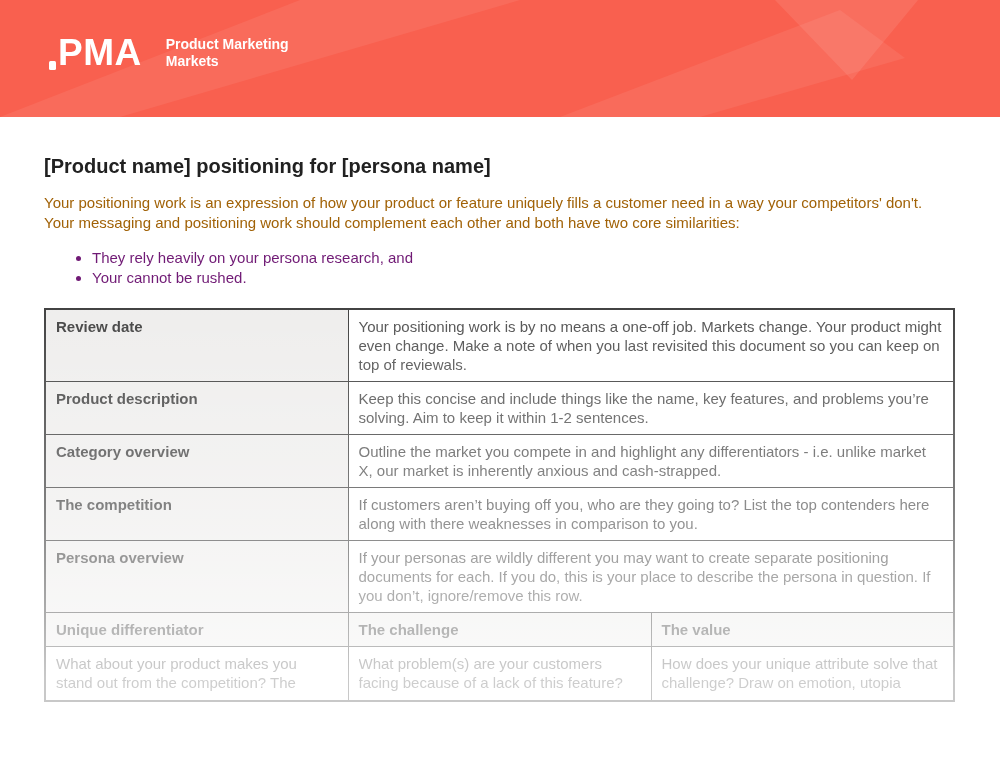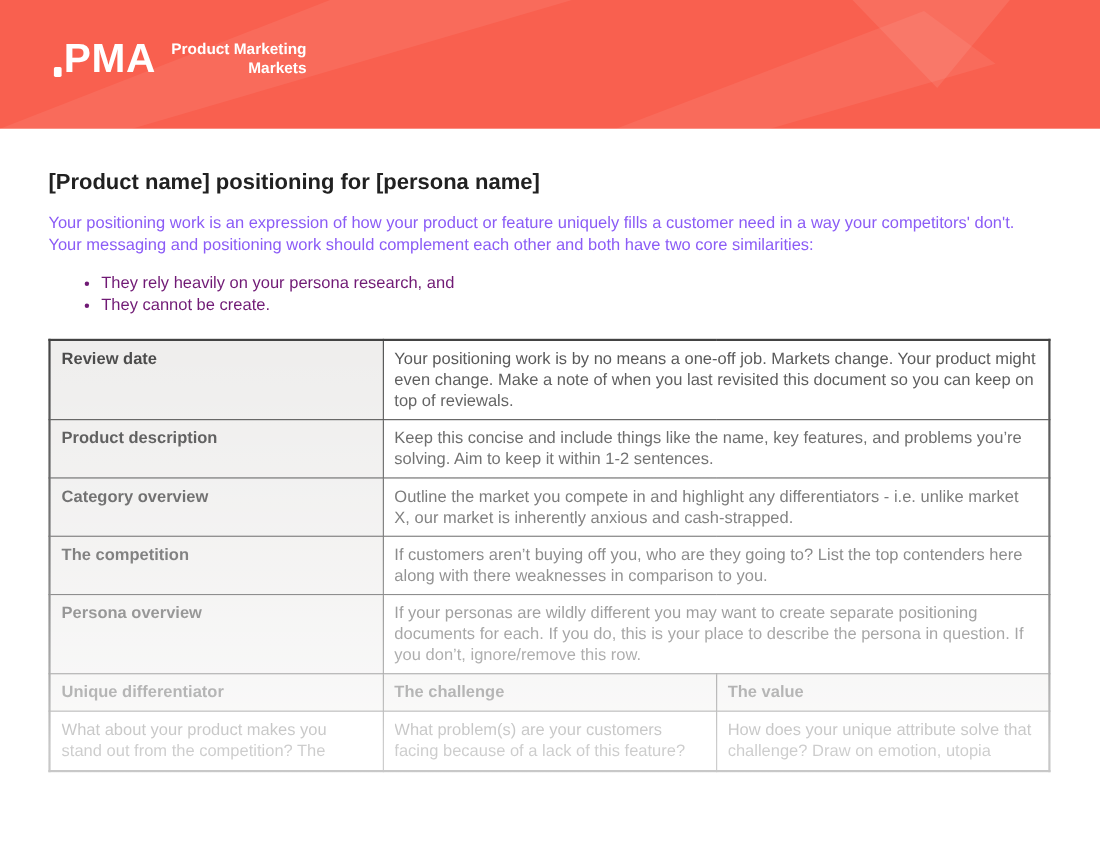--- a/index.html
+++ b/index.html
@@ -14,21 +14,20 @@
     overflow: hidden;
   }
 
   
   .banner {
     position: relative;
     width: 100%;
     height: 117px;
     background: #F9604F;
     overflow: hidden;
-    text-align: right;
   }
   .banner-shapes { position: absolute; inset: 0; width: 100%; height: 100%; }
   .logo {
     position: absolute;
     left: 49px;
     top: 34px;
     display: flex;
     align-items: center;
     color: #ffffff;
   }
@@ -44,21 +43,21 @@
     content: "";
     position: absolute;
     left: 0;
     bottom: 1px;
     width: 7px;
     height: 9px;
     background: #ffffff;
     border-radius: 1.5px;
   }
   .logo-words {
-    margin-left: 14px;
+    margin-left: 24px;
     font-size: 14px;
     font-weight: bold;
     line-height: 17px;
     display: flex;
     flex-direction: column;
   }
 
   
   .content { padding: 0 47px 0 44px; }
 
@@ -66,21 +65,21 @@
     margin-top: 36px;
     font-size: 20px;
     line-height: 26px;
     font-weight: bold;
     color: #212121;
   }
   .intro {
     margin-top: 14px;
     font-size: 15px;
     line-height: 19.5px;
-    color: #8b5cf6;
+    color: #a16207;
   }
   .similarities {
     margin-top: 16px;
     padding-left: 48px;
     list-style: disc;
   }
   .similarities li {
     font-size: 15px;
     line-height: 19.5px;
     color: #701a75;
@@ -158,21 +157,21 @@
   </header>
 
   <main class="content">
 
     <h1 class="doc-title">[Product name] positioning for [persona name]</h1>
 
     <p class="intro">Your positioning work is an expression of how your product or feature uniquely fills a customer need in a way your competitors' don't. Your messaging and positioning work should complement each other and both have two core similarities:</p>
 
     <ul class="similarities">
       <li>They rely heavily on your persona research, and</li>
-      <li>They cannot be create.</li>
+      <li>Your cannot be rushed.</li>
     </ul>
 
     <table class="positioning-table">
       <colgroup>
         <col style="width:303px">
           <col style="width:303px">
           <col style="width:303px">
       </colgroup>
       <tbody>
         <tr>

